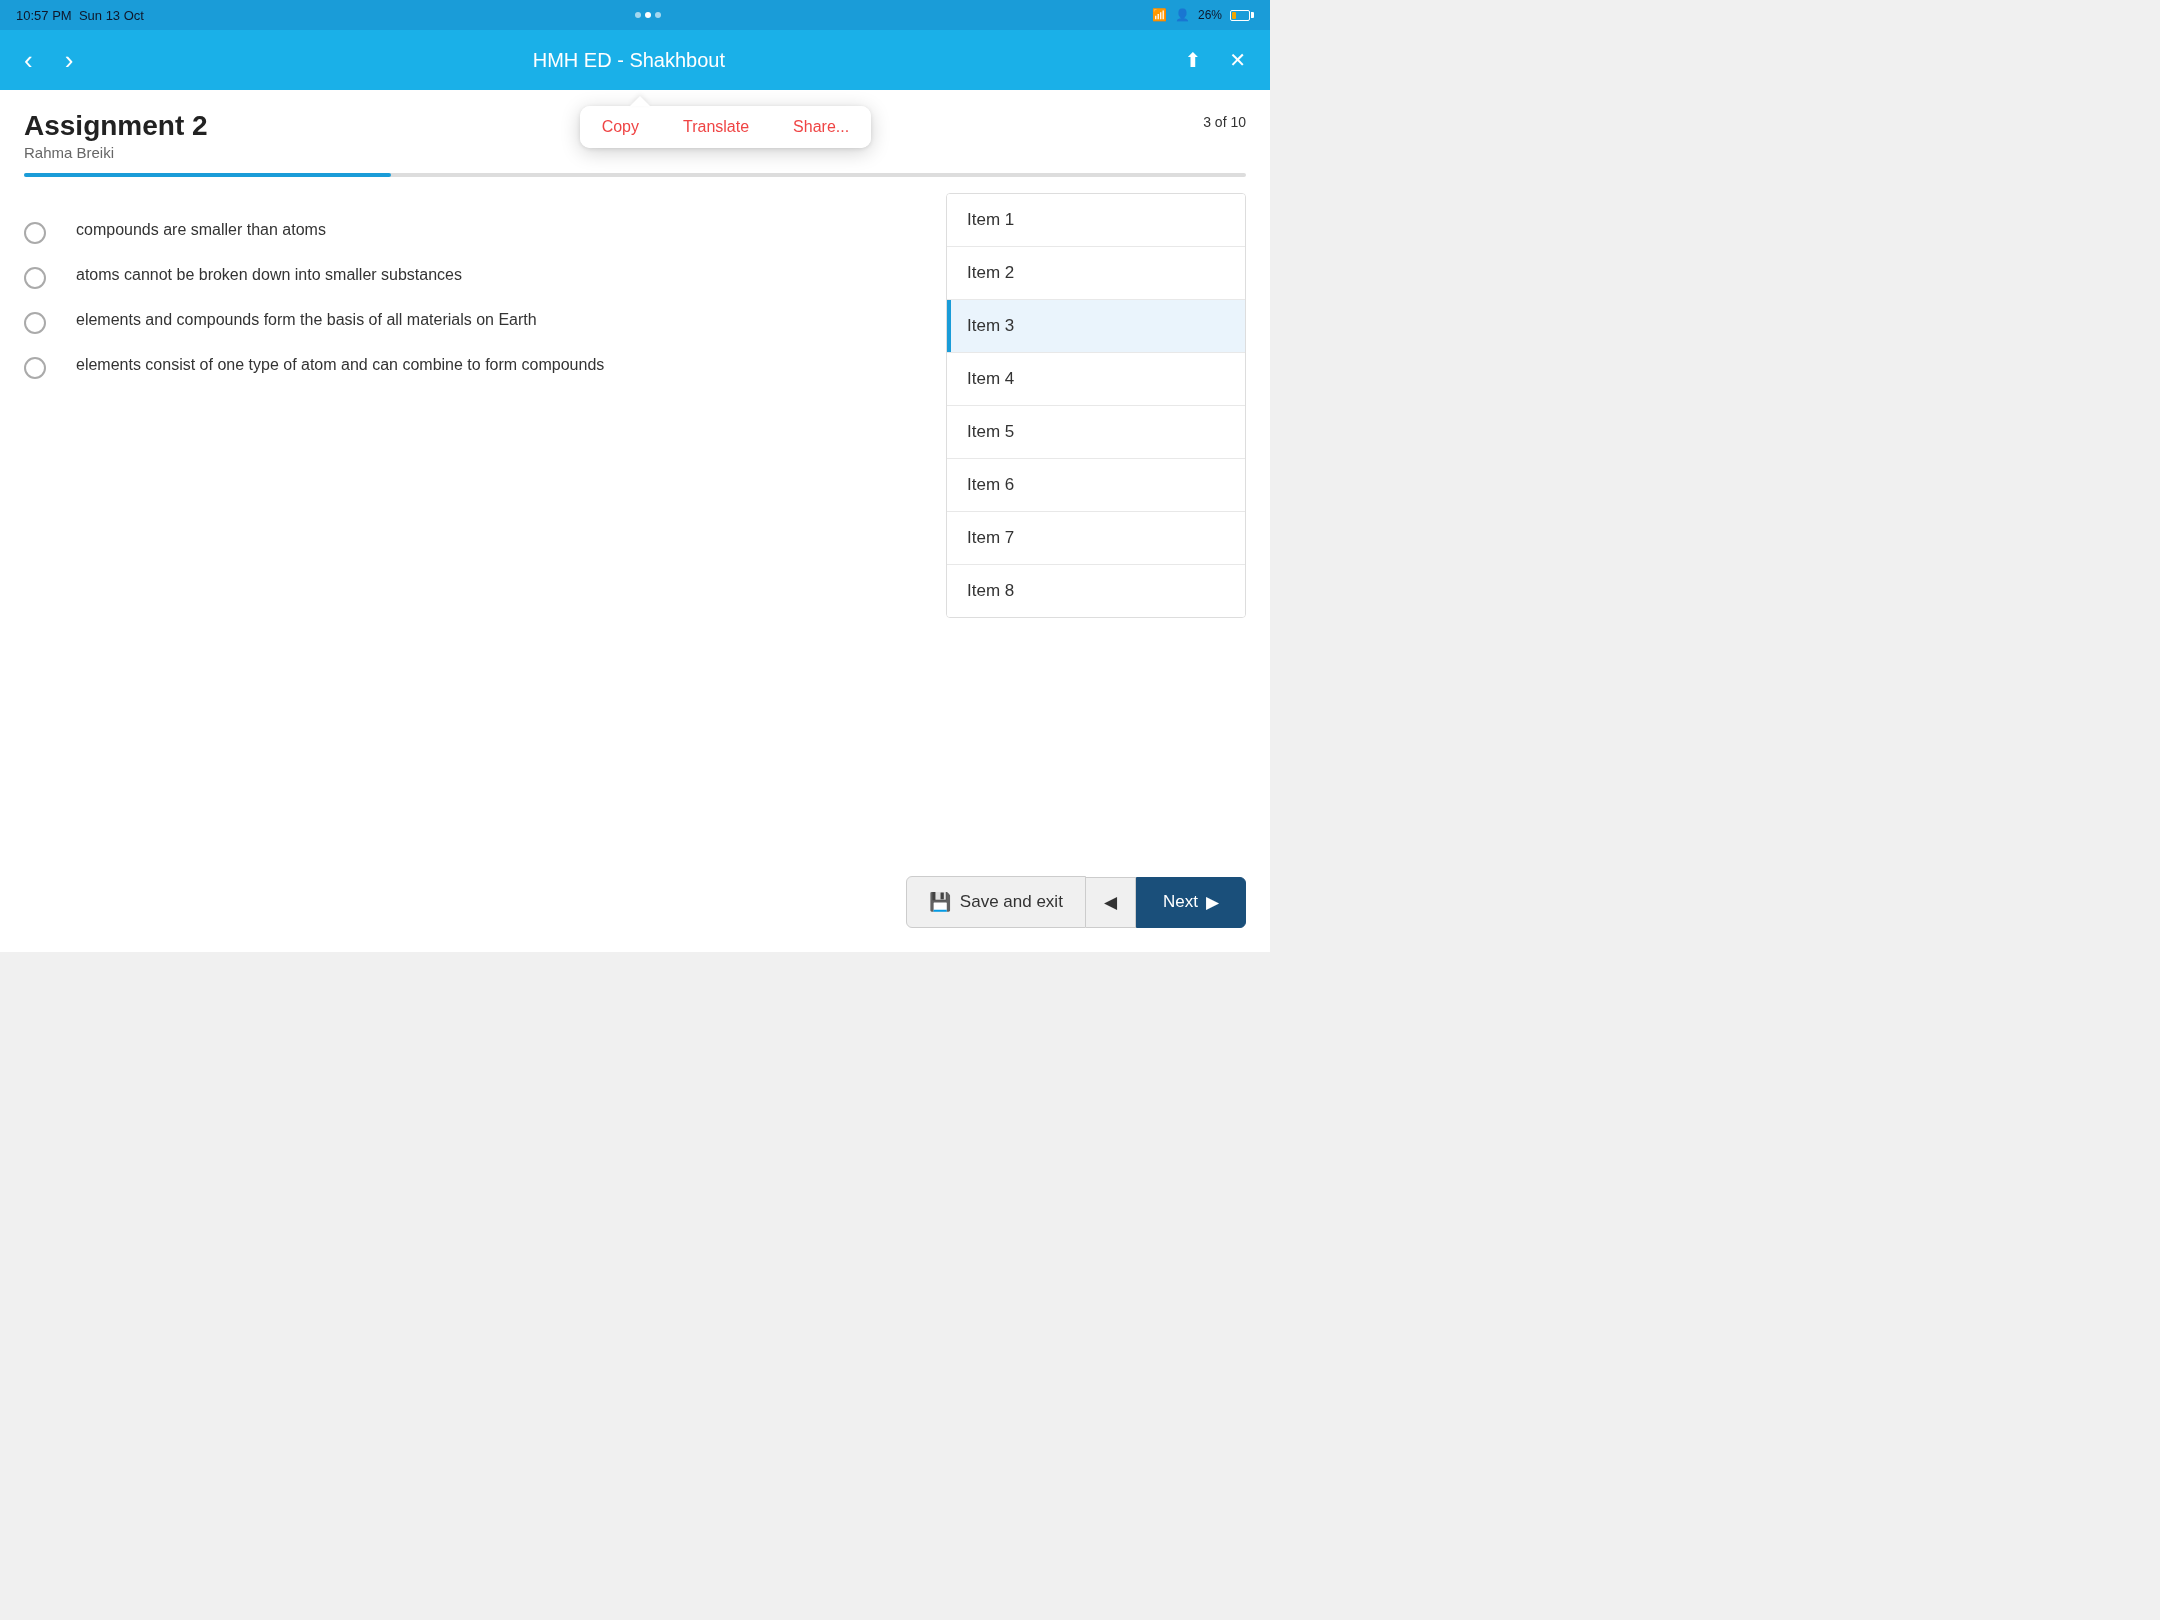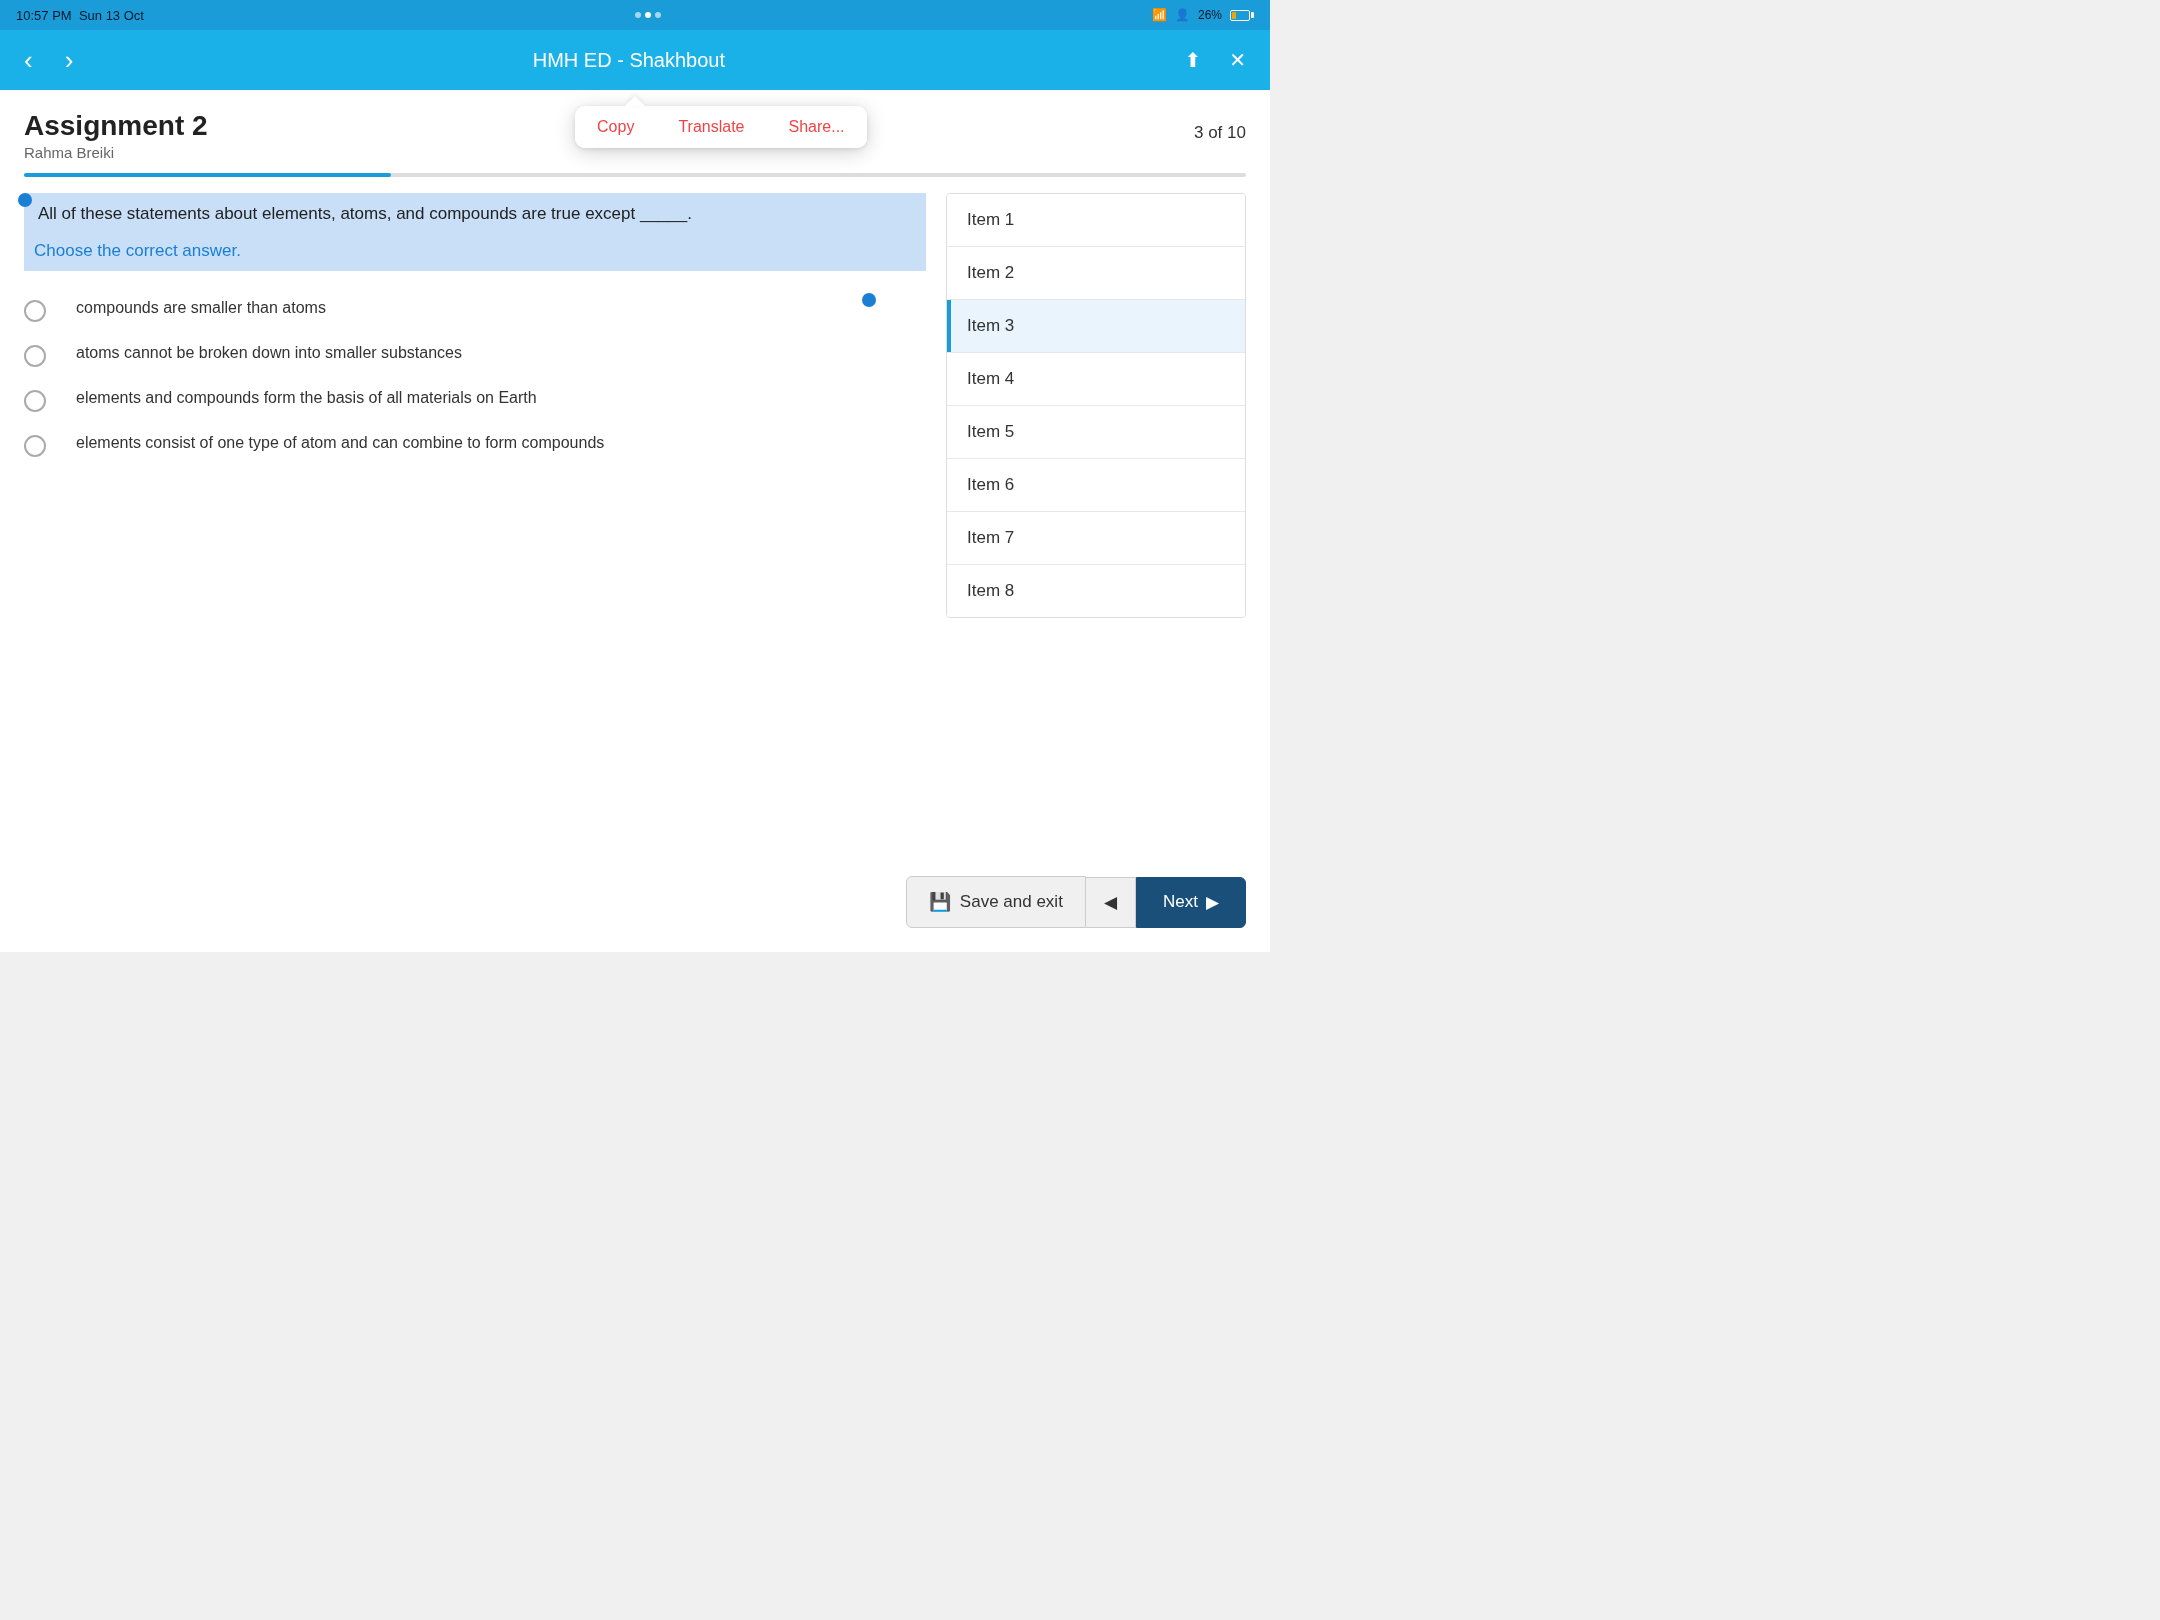--- a/index.html
+++ b/index.html
@@ -69,21 +69,21 @@
 
     
     .header-area {
       padding: 20px 24px 0 24px;
       display: flex;
       justify-content: space-between;
       align-items: flex-start;
     }
     .assignment-title { font-size: 28px; font-weight: 600; color: #222; }
     .assignment-subtitle { font-size: 15px; color: #666; margin-top: 2px; }
-    .page-counter { font-size: 17px; color: #333; margin-top: 13px; }
+    .page-counter { font-size: 14px; color: #333; margin-top: 4px; }
 
     
     .progress-bar-container {
       margin: 12px 24px 0 24px;
       position: relative;
     }
     .progress-bar-bg {
       height: 4px; background: #ddd; border-radius: 2px;
     }
     .progress-bar-fill {
@@ -322,28 +322,20 @@
   <div class="progress-bar-container">
     <div class="progress-bar-bg">
       <div class="progress-bar-fill"></div>
     </div>
   </div>
 
   <div class="content-area">
 
     <div class="question-area">
 
-      <div style="position:relative;">
-        <div class="selection-handle-top"></div>
-        <div class="question-text-selected">All of these statements about elements, atoms, and compounds are true except _____.</div>
-        <div class="question-instruction">
-          <span>Choose the correct answer.</span>
-          <div class="selection-handle-bottom"></div>
-        </div>
-      </div>
 
       <div class="answer-options">
         <label class="answer-option">
           <div class="radio-circle"></div>
           <span>compounds are smaller than atoms</span>
         </label>
         <label class="answer-option">
           <div class="radio-circle"></div>
           <span>atoms cannot be broken down into smaller substances</span>
         </label>

